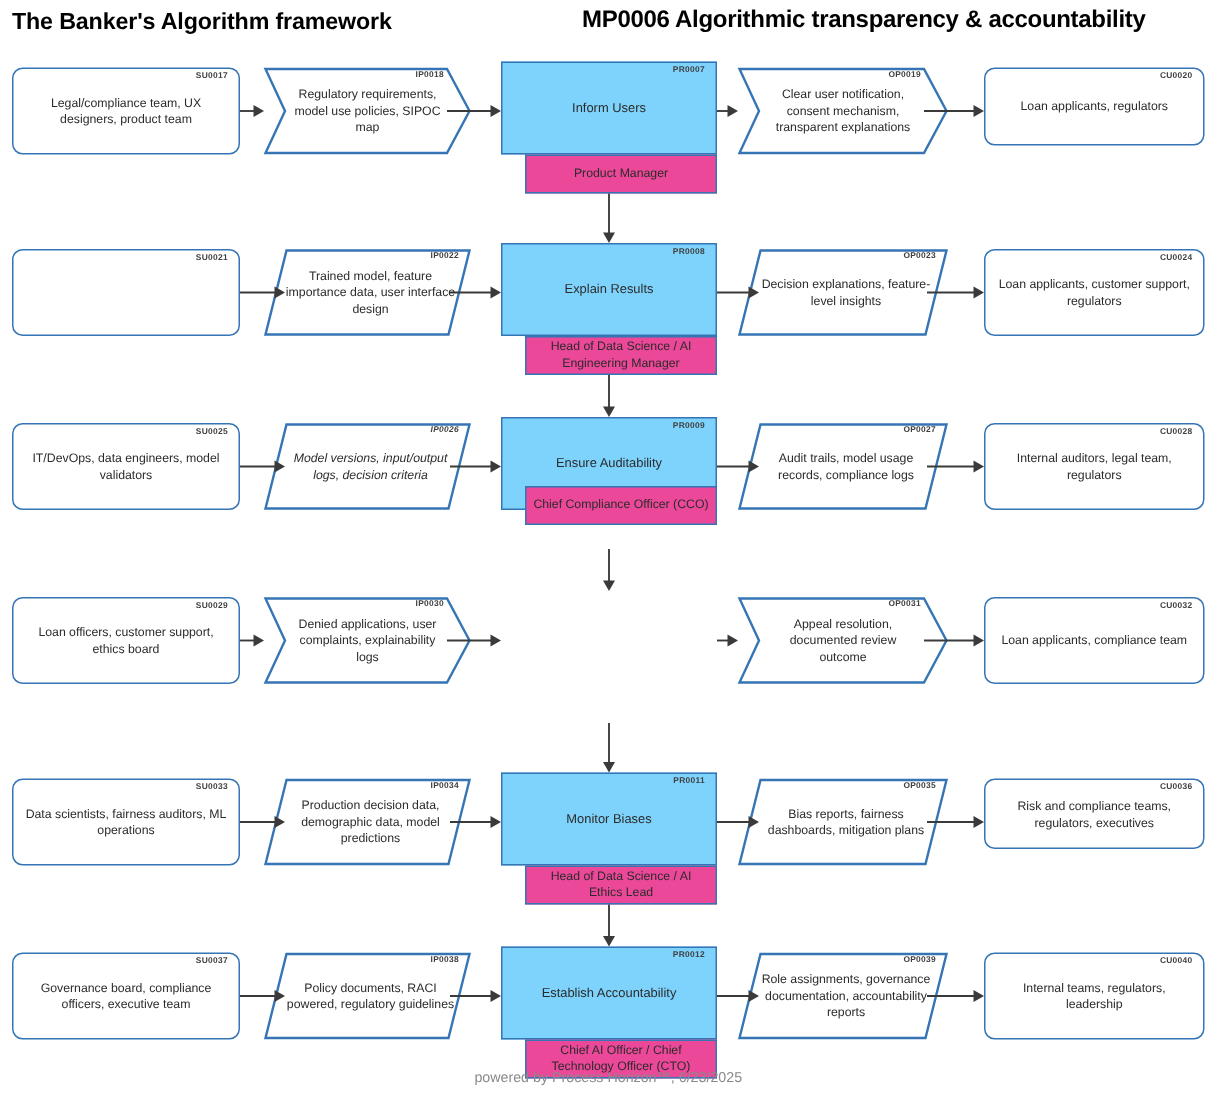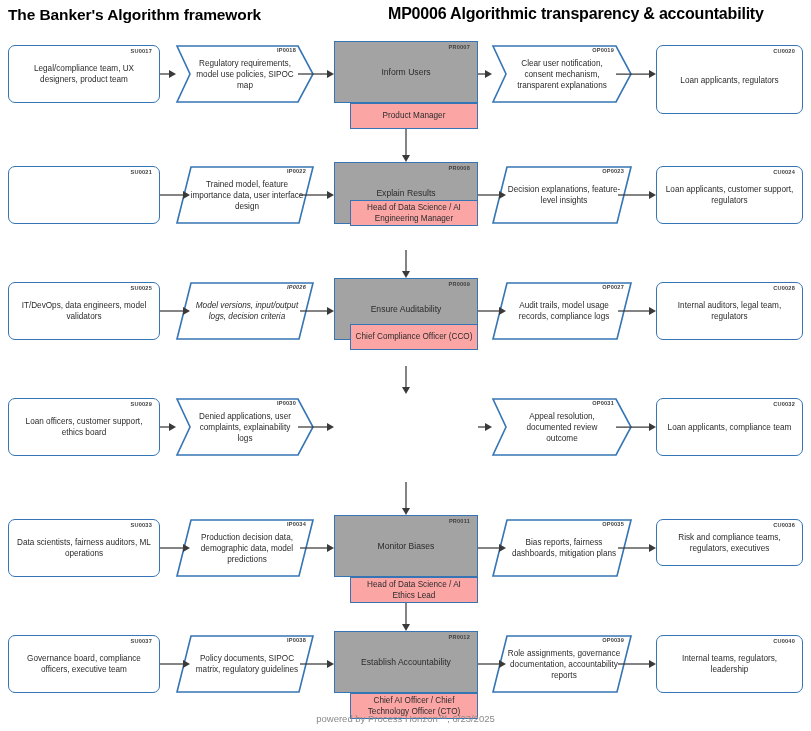--- a/index.html
+++ b/index.html
@@ -111,29 +111,29 @@
     stroke-width: 1.6;
     stroke-linejoin: miter;
   }
 
   
   .proc-main {
     position: absolute;
     left: 0; top: 0;
     right: 0;
     border: 1.5px solid #3575B5;
-    background: #a3a3a3;
+    background: #7dd3fc;
     box-sizing: border-box;
   }
   .proc-role {
     position: absolute;
     left: 16px; right: 0;
     bottom: 0;
     border: 1.5px solid #3575B5;
-    background: #fca5a5;
+    background: #ec4899;
     box-sizing: border-box;
   }
   .proc-main-text {
     position: absolute;
     left: 0; right: 0;
     top: 50%;
     transform: translateY(-50%);
     text-align: center;
     font-size: 8.6px;
     line-height: 11px;
@@ -210,21 +210,21 @@
           <div class="proc-role-text">Product Manager</div>
         </div>
       </div>
       <div class="node" style="left: 492px; top: 0px; width: 140px; height: 58px;">
         <svg class="shape-svg" viewBox="0 0 140 58" preserveAspectRatio="none">
           <polygon points="1.0,1.0 124.0,1.0 139.0,29.0 124.0,57.0 1.0,57.0 14.0,29.0"></polygon>
         </svg>
         <div class="node-id" style="right: 18px;">OP0019</div>
         <div class="node-text" style="padding-left: 18px; padding-right: 18px;">Clear user notification, consent mechanism, transparent explanations</div>
       </div>
-      <div class="node rounded-box" style="left: 656px; top: 0px; width: 147px; height: 69px;">
+      <div class="node rounded-box" style="left: 656px; top: 0px; width: 147px; height: 52px;">
         <div class="node-id">CU0020</div>
         <div class="node-text">Loan applicants, regulators</div>
       </div>
       <div class="connector" style="left: 160px; top: 23px; width: 16px; height: 12px;">
         <svg width="16" height="12">
           <line x1="0" y1="6" x2="10" y2="6"></line>
           <polygon points="9,2 16,6 9,10"></polygon>
         </svg>
       </div>
       <div class="connector" style="left: 298px; top: 23px; width: 36px; height: 12px;">
@@ -256,21 +256,21 @@
       <div class="node rounded-box" style="left: 8px; top: 0px; width: 152px; height: 58px;">
         <div class="node-id">SU0021</div>
       </div>
       <div class="node" style="left: 176px; top: 0px; width: 138px; height: 58px;">
         <svg class="shape-svg" viewBox="0 0 138 58" preserveAspectRatio="none">
           <polygon points="15.0,1.0 137.0,1.0 123.0,57.0 1.0,57.0"></polygon>
         </svg>
         <div class="node-id" style="right: 8px;">IP0022</div>
         <div class="node-text" style="padding-left: 14px; padding-right: 10px;">Trained model, feature importance data, user interface design</div>
       </div>
-      <div class="node" style="left: 334px; top: -4px; width: 144px; height: 64px;">
+      <div class="node" style="left: 334px; top: -4px; width: 144px; height: 88px;">
         <div class="proc-main" style="height: 62px;">
           <div class="node-id">PR0008</div>
           <div class="proc-main-text">Explain Results</div>
         </div>
         <div class="proc-role" style="height: 26px;">
           <div class="proc-role-text">Head of Data Science / AI Engineering Manager</div>
         </div>
       </div>
       <div class="node" style="left: 492px; top: 0px; width: 140px; height: 58px;">
         <svg class="shape-svg" viewBox="0 0 140 58" preserveAspectRatio="none">
@@ -497,21 +497,21 @@
     <div class="row" style="top: 635px; height: 96px;">
       <div class="node rounded-box" style="left: 8px; top: 0px; width: 152px; height: 58px;">
         <div class="node-id">SU0037</div>
         <div class="node-text">Governance board, compliance officers, executive team</div>
       </div>
       <div class="node" style="left: 176px; top: 0px; width: 138px; height: 58px;">
         <svg class="shape-svg" viewBox="0 0 138 58" preserveAspectRatio="none">
           <polygon points="15.0,1.0 137.0,1.0 123.0,57.0 1.0,57.0"></polygon>
         </svg>
         <div class="node-id" style="right: 8px;">IP0038</div>
-        <div class="node-text" style="padding-left: 14px; padding-right: 10px;">Policy documents, SIPOC matrix, regulatory guidelines</div>
+        <div class="node-text" style="padding-left: 14px; padding-right: 10px;">Policy documents, RACI powered, regulatory guidelines</div>
       </div>
       <div class="node" style="left: 334px; top: -4px; width: 144px; height: 88px;">
         <div class="proc-main" style="height: 62px;">
           <div class="node-id">PR0012</div>
           <div class="proc-main-text">Establish Accountability</div>
         </div>
         <div class="proc-role" style="height: 26px;">
           <div class="proc-role-text">Chief AI Officer / Chief Technology Officer (CTO)</div>
         </div>
       </div>

